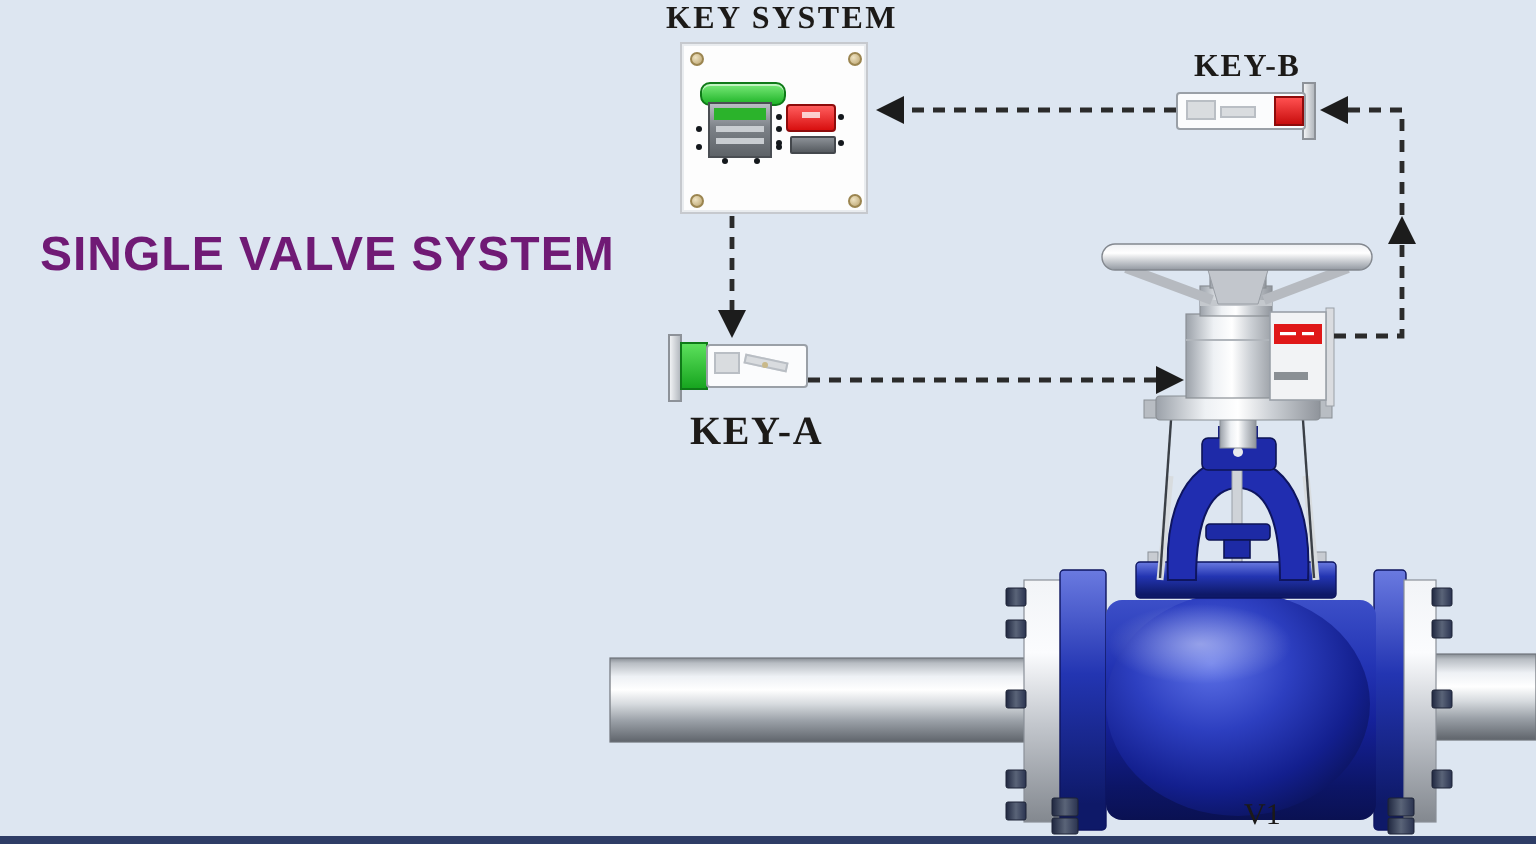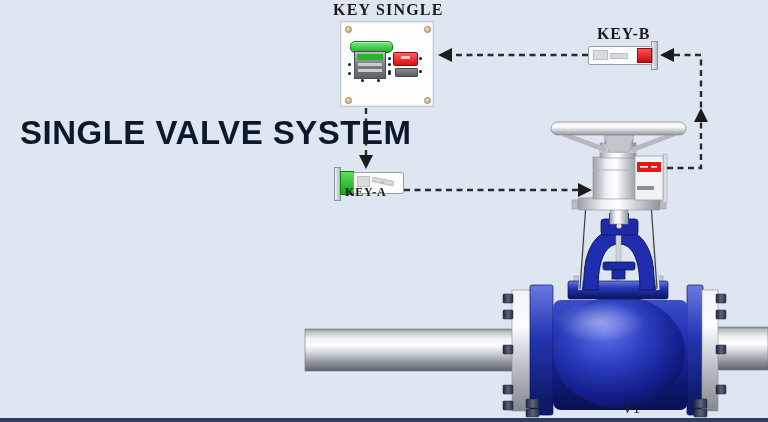--- a/index.html
+++ b/index.html
@@ -1,24 +1,24 @@
 <!DOCTYPE html>
 <html><head>
 <meta charset="utf-8">
 <style>
   html,body{margin:0;padding:0;background:#b9c4d2;}
   .stage{position:relative;width:768px;height:422px;background:#dde6f1;overflow:hidden;
          font-family:"Liberation Sans",sans-serif;}
   .abs{position:absolute;}
   svg{position:absolute;left:0;top:0;}
-  .title{left:20px;top:114px;font-size:33px;font-weight:bold;letter-spacing:.5px;color:#0f172a;}
+  .title{left:20px;top:114px;font-size:24px;font-weight:bold;letter-spacing:.5px;color:#701a75;}
   .serif-label{font-family:"Liberation Serif",serif;color:#1c1a18;font-weight:600;}
   .lbl-cabinet{left:333px;top:1px;font-size:16px;letter-spacing:1.2px;}
   .lbl-keyb{left:597px;top:25px;font-size:16px;letter-spacing:.8px;text-align:center;}
-  .lbl-keya{left:345px;top:185px;font-size:12px;letter-spacing:.8px;}
+  .lbl-keya{left:345px;top:205px;font-size:20px;letter-spacing:.8px;}
   .lbl-v1{left:622px;top:400px;font-size:15px;font-weight:400;}
   .bottom-bar{left:0;top:418px;width:768px;height:4px;background:#2e3d66;}
 
   
   .cabinet{left:340px;top:21px;width:92px;height:84px;background:#fdfdfd;
            border:1px solid #c6c9ce;box-shadow:0 0 0 1px #e9ecef inset;}
   .screw{position:absolute;width:5px;height:5px;border-radius:50%;
          background:radial-gradient(circle at 35% 35%,#efe3c2,#b9a26d);border:1px solid #9b8550;}
   .kc-green-head{position:absolute;left:9px;top:19px;width:41px;height:10px;border-radius:5px;
          background:linear-gradient(180deg,#7aea7a,#1fb428);border:1px solid #0f7a18;
@@ -211,21 +211,21 @@
       <polygon points="438,55 452,48 452,62"></polygon>
       <polygon points="366,169 359,155 373,155"></polygon>
       <polygon points="592,190 578,183 578,197"></polygon>
       <polygon points="660,55 674,48 674,62"></polygon>
       <polygon points="701,108 694,122 708,122"></polygon>
     </g>
   </svg>
 
   <div class="abs title">SINGLE VALVE SYSTEM</div>
 
-  <div class="abs serif-label lbl-cabinet">KEY SINGLE</div>
+  <div class="abs serif-label lbl-cabinet">KEY SYSTEM</div>
   <div class="abs cabinet">
     <span class="screw" style="left:4px;top:4px"></span>
     <span class="screw" style="left:83px;top:4px"></span>
     <span class="screw" style="left:4px;top:75px"></span>
     <span class="screw" style="left:83px;top:75px"></span>
 
     <div>
       <div class="kc-green-head"></div>
       <div class="kc-holder">
         <i class="stripe-green"></i>

